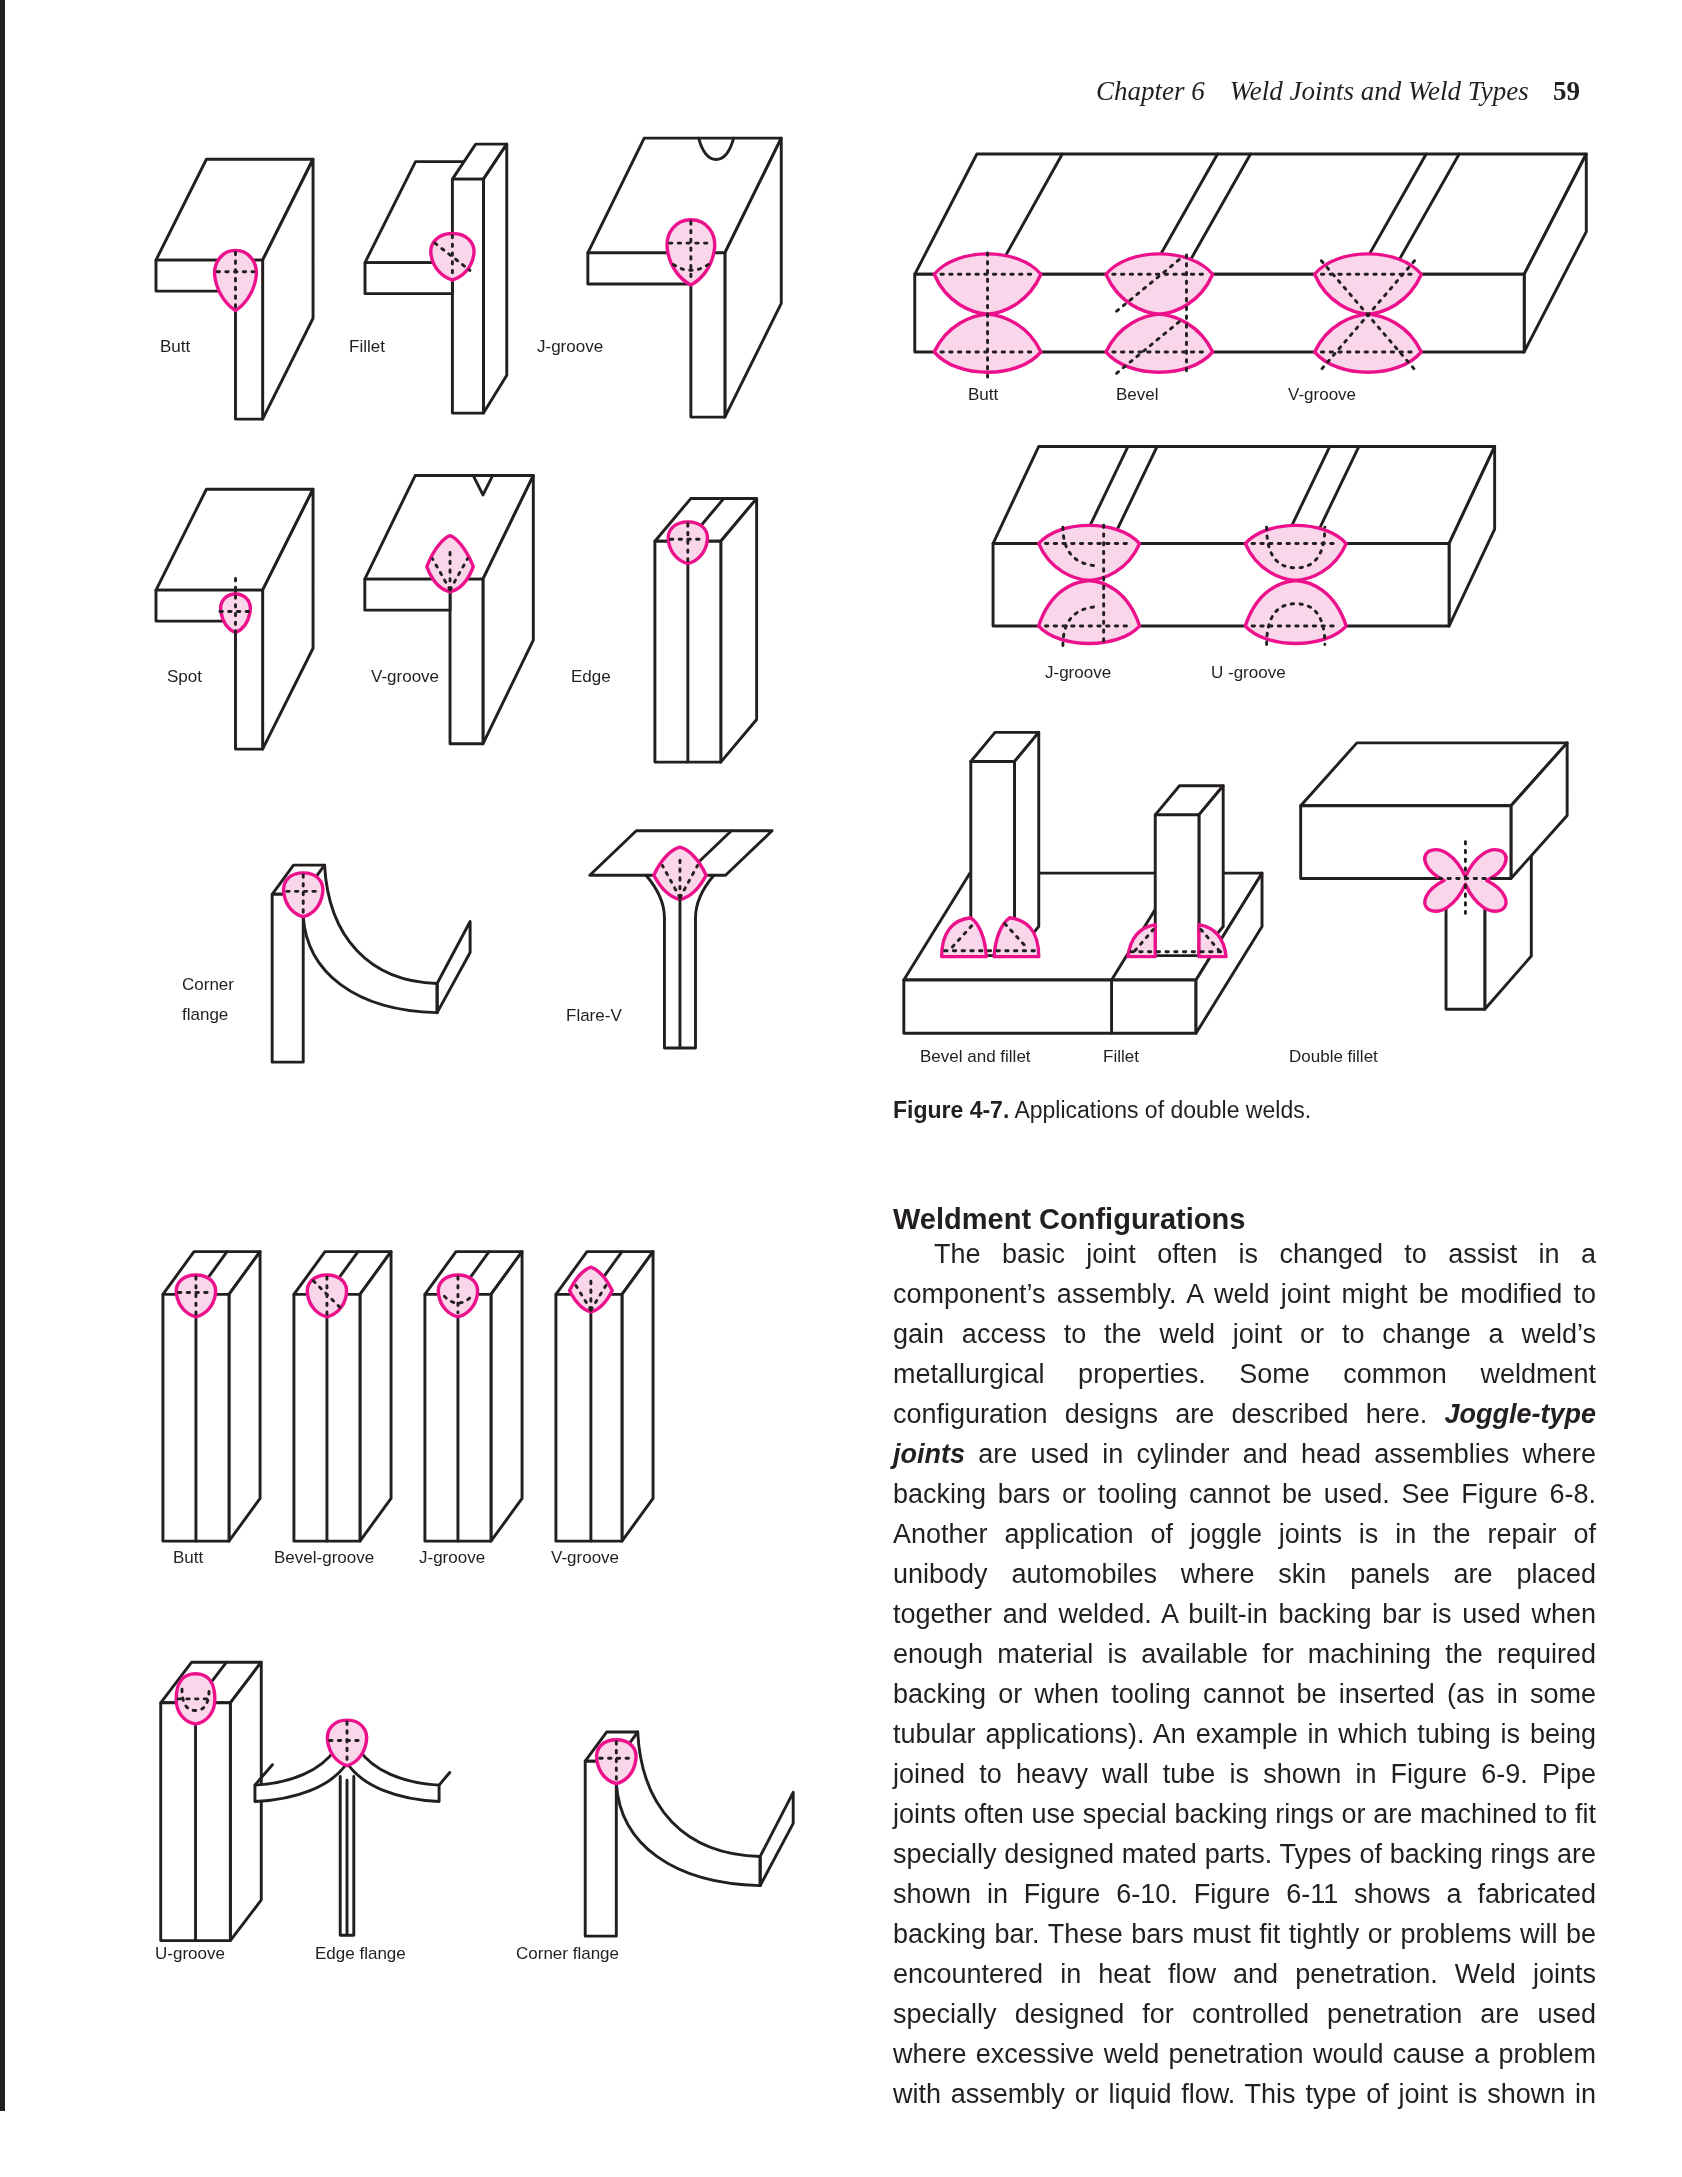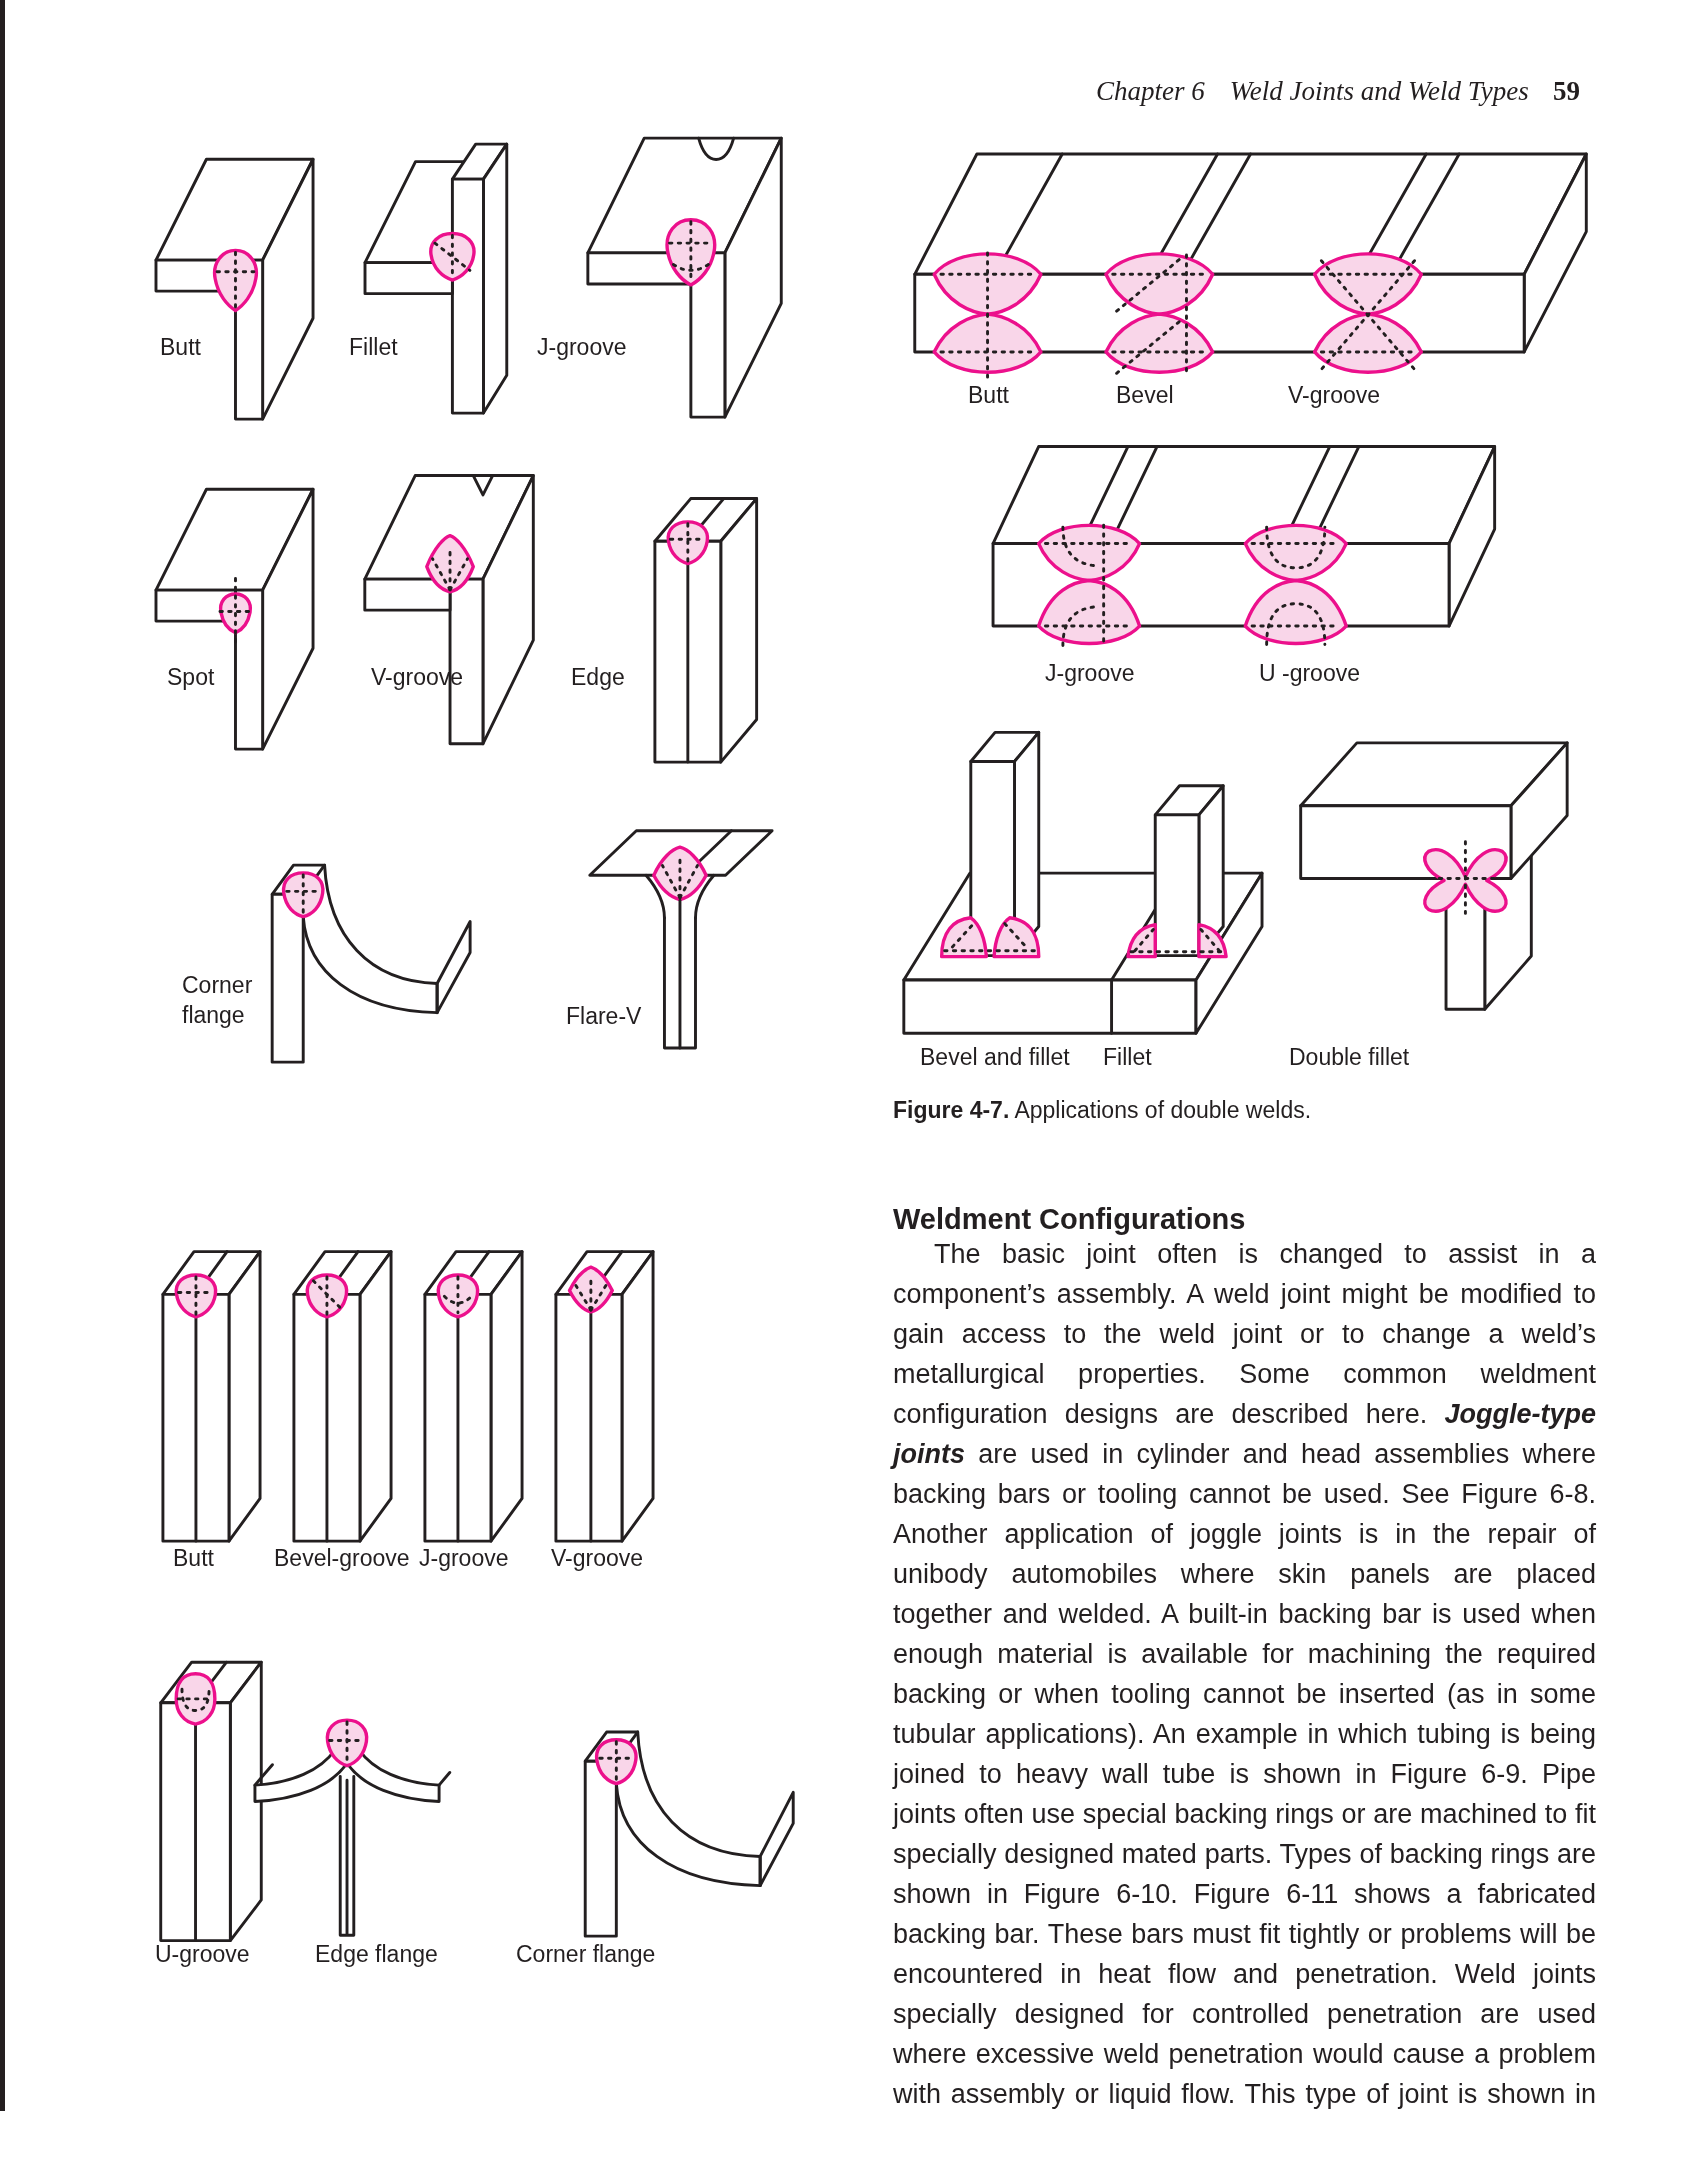--- a/index.html
+++ b/index.html
@@ -5,21 +5,21 @@
   html,body{margin:0;padding:0;background:#ffffff;}
   #page{position:relative;width:1683px;height:2111px;background:#fff;overflow:hidden;
         font-family:"Liberation Sans",sans-serif;color:#231f20;}
   #edge-strip{position:absolute;left:0;top:0;width:4.9px;height:2178px;background:#241f20;}
   
   #running-head{position:absolute;top:76px;right:103px;font-family:"Liberation Serif",serif;
         font-style:italic;font-size:27px;white-space:nowrap;}
   #running-head .pageno{font-style:normal;font-weight:bold;margin-left:17.5px;}
   #running-head .gap{display:inline-block;width:25px;}
   
-  .dlab{position:absolute;font-size:23px;line-height:30px;color:#231f20;white-space:nowrap;}
+  .dlab{position:absolute;font-size:17px;line-height:30px;color:#231f20;white-space:nowrap;}
   .dlab.wrap{white-space:normal;}
   
   .caption{position:absolute;font-size:23px;line-height:30px;text-align:justify;color:#231f20;}
   .caption b{font-weight:bold;}
   
   #article-heading{position:absolute;left:893px;top:1203px;font-size:29px;font-weight:bold;}
   #article-body{position:absolute;left:893px;top:1234px;width:703px;
         font-family:Liberation Sans, sans-serif;font-size:27px;line-height:40px;
         text-align:justify;text-indent:41px;margin:0;}
   #article-body .bi{font-weight:bold;font-style:italic;}
@@ -219,21 +219,21 @@
     <path class="f" d="M10,75 L227,75 L227,150 L10,150 Z"></path>
     <path class="w" d="M180,148 C190,126 206,116 218,122 C226,128 222,142 202,152 C222,162 226,176 218,182 C206,188 190,178 180,156 C170,178 154,188 142,182 C134,176 138,162 158,152 C138,142 134,128 142,122 C154,116 170,126 180,148 Z"></path>
     <path class="d" d="M144,150 H216"></path>
       <path class="d" d="M180,112 V186"></path>
   </svg>
 
   <div class="dlab" style="left:968px;top:380px">Butt</div>
   <div class="dlab" style="left:1116px;top:380px">Bevel</div>
   <div class="dlab" style="left:1288px;top:380px">V-groove</div>
   <div class="dlab" style="left:1045px;top:658px">J-groove</div>
-  <div class="dlab" style="left:1259px;top:658px">U -groove</div>
+  <div class="dlab" style="left:1211px;top:658px">U -groove</div>
   <div class="dlab" style="left:920px;top:1042px">Bevel and fillet</div>
   <div class="dlab" style="left:1103px;top:1042px">Fillet</div>
   <div class="dlab" style="left:1289px;top:1042px">Double fillet</div>
 
   <div class="caption" style="left:893px;top:1095px;width:699px">
     <b>Figure 4-7.</b><span> Applications of double welds.</span>
   </div>
 
   <svg style="left:155px;top:1240px" width="112" height="306" viewBox="0 0 115 315">
     <path class="f" d="M8,56 L40,12 L108,12 L76,56 Z"></path>

